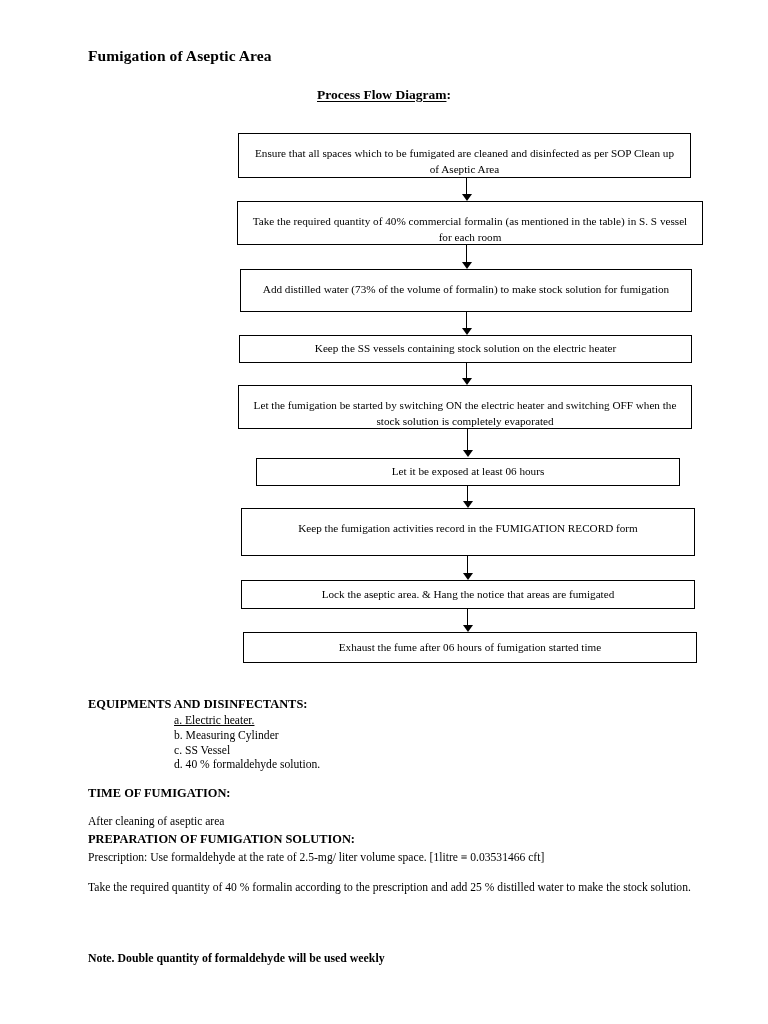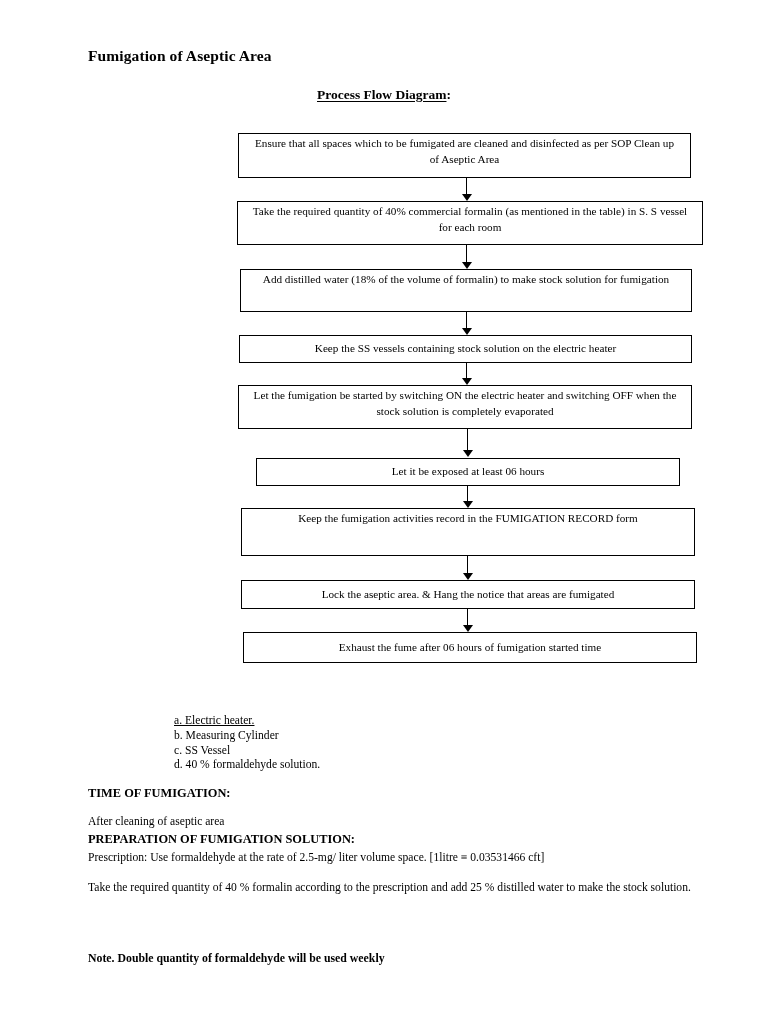--- a/index.html
+++ b/index.html
@@ -57,21 +57,21 @@
     height: 700px;
   }
   .flow-box {
     position: absolute;
     box-sizing: border-box;
     border: 1.3px solid #000;
     background: #fff;
     font-size: 11.2px;
     line-height: 1.42;
     text-align: center;
-    padding: 2px 12px 4px 12px;
+    padding: 12px 12px 4px 12px;
   }
   .flow-box.mid {
     display: flex;
     align-items: center;
     justify-content: center;
     padding-top: 4px;
   }
   .flow-box span { display: block; width: 100%; }
 
   .arrow {
@@ -152,21 +152,21 @@
 
     <div class="flow-box" style="left:237px; top:201px; width:466px; height:44px;">
       <span>Take the required quantity of 40% commercial formalin (as mentioned in the table) in S. S vessel for each room</span>
     </div>
     <div class="arrow" style="left:461px; top:245px; height:24px;">
       <div class="shaft" style="height:17px;"></div>
       <div class="head"></div>
     </div>
 
     <div class="flow-box" style="left:240px; top:269px; width:452px; height:43px;">
-      <span>Add distilled water (18% of the volume of formalin) to make stock solution for fumigation</span>
+      <span>Add distilled water (73% of the volume of formalin) to make stock solution for fumigation</span>
     </div>
     <div class="arrow" style="left:461px; top:312px; height:23px;">
       <div class="shaft" style="height:16px;"></div>
       <div class="head"></div>
     </div>
 
     <div class="flow-box mid" style="left:239px; top:335px; width:453px; height:28px;">
       <span>Keep the SS vessels containing stock solution on the electric heater</span>
     </div>
     <div class="arrow" style="left:461px; top:363px; height:22px;">
@@ -205,20 +205,21 @@
       <div class="shaft" style="height:16px;"></div>
       <div class="head"></div>
     </div>
 
     <div class="flow-box mid" style="left:243px; top:632px; width:454px; height:31px;">
       <span>Exhaust the fume after 06 hours of fumigation started time</span>
     </div>
 
   </div>
 
+  <div class="sec-head" style="top:697px;">EQUIPMENTS AND DISINFECTANTS:</div>
   <div class="list-item" style="top:714px;text-decoration:underline;">a. Electric heater.</div>
   <div class="list-item" style="top:729px;">b. Measuring Cylinder</div>
   <div class="list-item" style="top:744px;">c. SS Vessel</div>
   <div class="list-item" style="top:758px;">d. 40 % formaldehyde solution.</div>
 
   <div class="sec-head" style="top:786px;">TIME OF FUMIGATION:</div>
   <div class="sec-line" style="top:804px;">After cleaning of aseptic area</div>
 
   <div class="sec-head" style="top:832px;">PREPARATION OF FUMIGATION SOLUTION:</div>
   <div class="para" style="top:849px;">Prescription:  Use formaldehyde at the rate of 2.5-mg/ liter volume space. [1litre ≡ 0.03531466 cft]</div>

